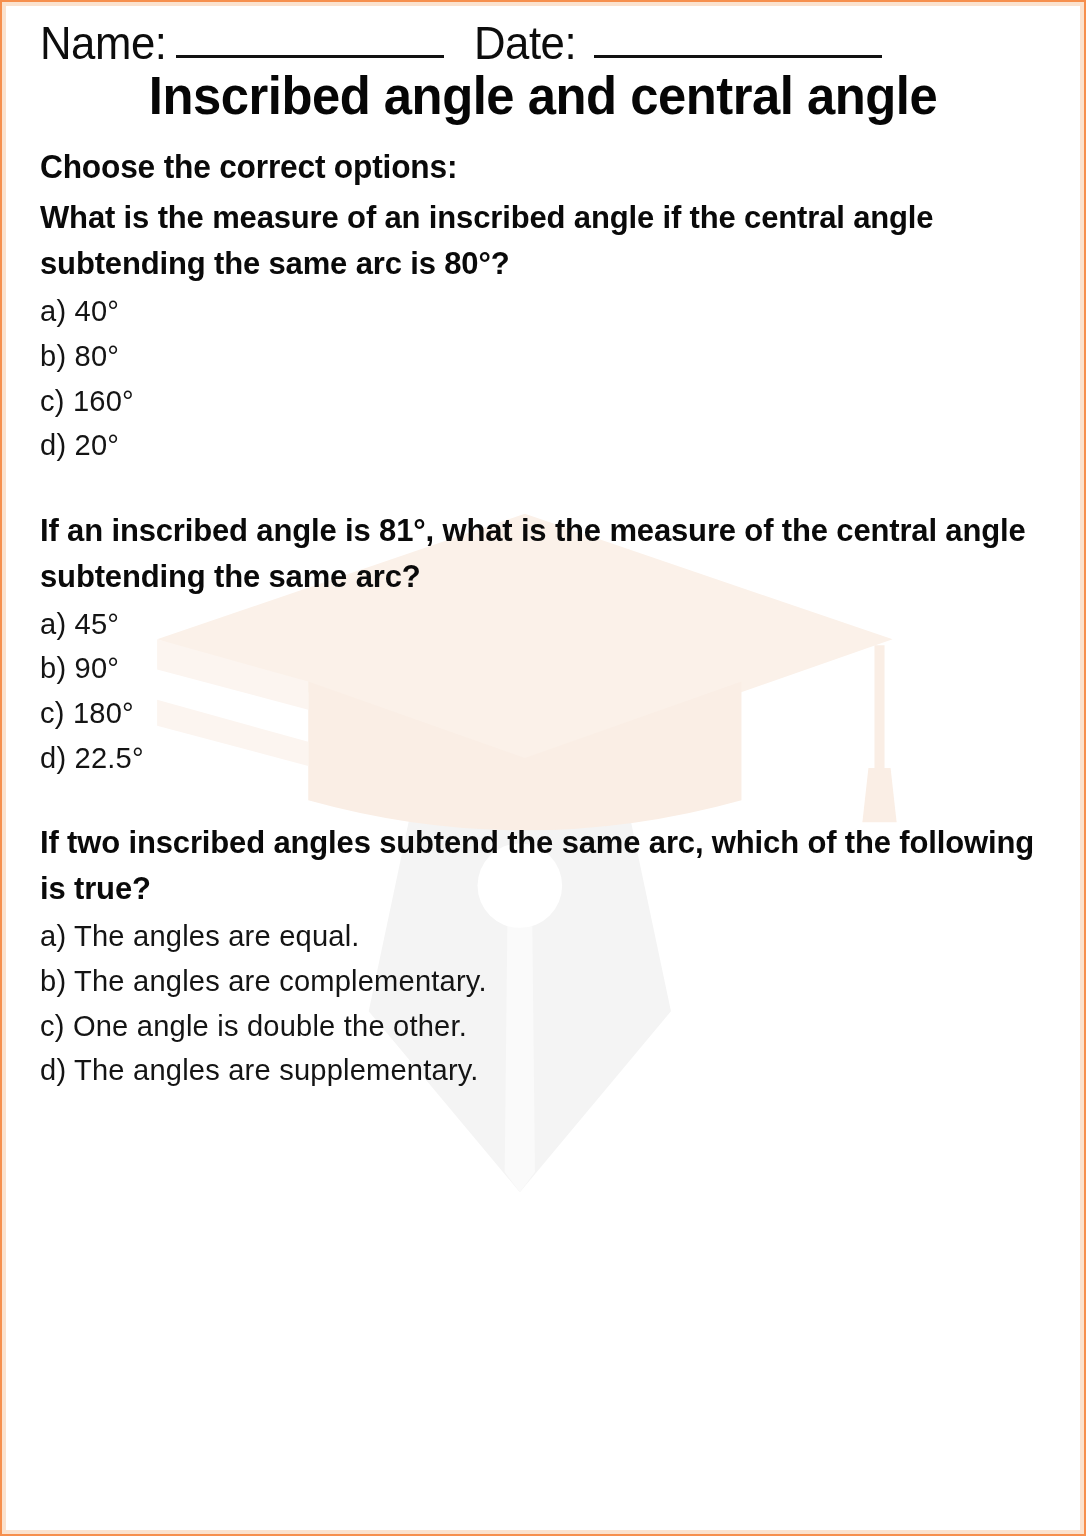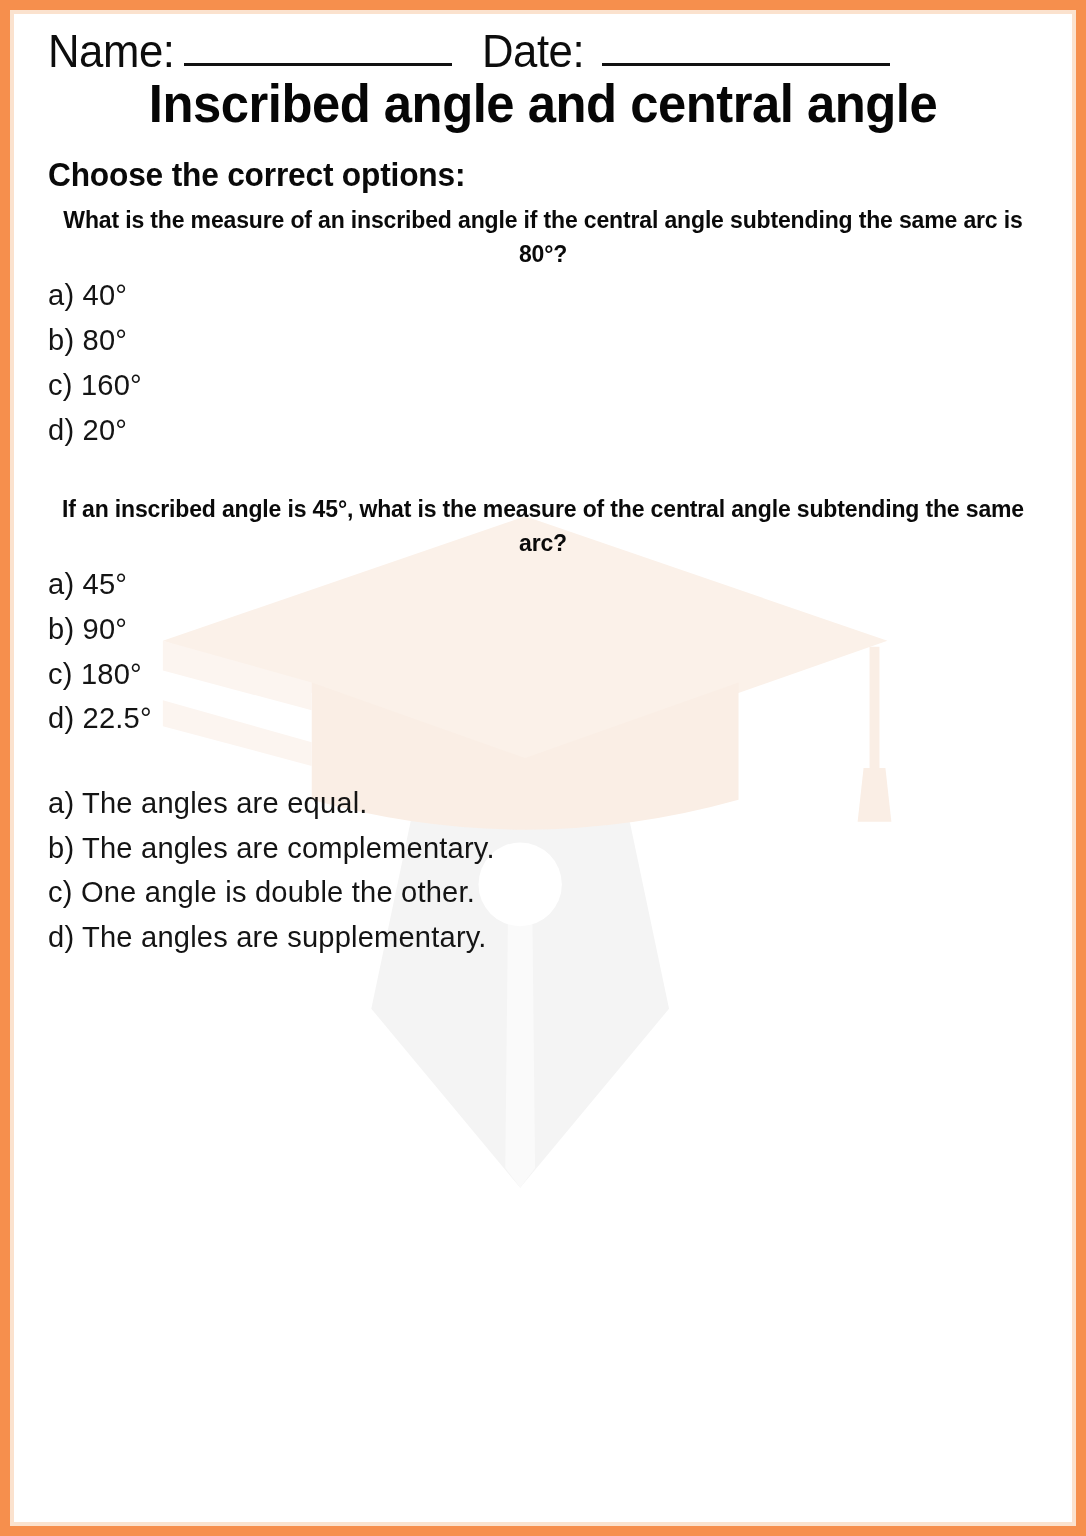--- a/index.html
+++ b/index.html
@@ -15,21 +15,21 @@
     font-family: "Liberation Sans", sans-serif;
   }
 
   
   .page {
     position: relative;
     width: 1086px;
     height: 1536px;
     box-sizing: border-box;
     background: #F68F4D;
-    padding: 10px;
+    padding: 2px;
   }
   .page-inner {
     position: relative;
     width: 100%;
     height: 100%;
     box-sizing: border-box;
     background: #ffffff;
     border: 4px solid #FBE2CE;
     overflow: hidden;
   }
@@ -105,27 +105,26 @@
     transform-origin: left center;
   }
 
   
   .q-block { margin-top: 10px; }
   .q-block + .q-block { margin-top: 40px; }
 
   .q-text {
     font-family: "Liberation Sans Narrow", "Liberation Sans", sans-serif;
     font-weight: 700;
-    font-size: 23px;
+    font-size: 31px;
     line-height: 1.48;
     color: #0a0a0a;
     letter-spacing: -0.15px;
     margin: 0 0 2px 0;
     max-width: 1000px;
-    text-align: center;
   }
 
   .opt {
     font-family: "Liberation Sans", sans-serif;
     font-weight: 400;
     font-size: 30px;
     line-height: 1.49;
     color: #141414;
     letter-spacing: 0.2px;
     margin: 0;
@@ -178,28 +177,29 @@
 
       <div class="q-block">
         <p class="q-text">What is the measure of an inscribed angle if the central angle subtending the same arc is 80°?</p>
         <p class="opt">a) 40°</p>
         <p class="opt">b) 80°</p>
         <p class="opt">c) 160°</p>
         <p class="opt">d) 20°</p>
       </div>
 
       <div class="q-block">
-        <p class="q-text">If an inscribed angle is 45°, what is the measure of the central angle subtending the same arc?</p>
+        <p class="q-text">If an inscribed angle is 81°, what is the measure of the central angle subtending the same arc?</p>
         <p class="opt">a) 45°</p>
         <p class="opt">b) 90°</p>
         <p class="opt">c) 180°</p>
         <p class="opt">d) 22.5°</p>
       </div>
 
       <div class="q-block">
+        <p class="q-text">If two inscribed angles subtend the same arc, which of the following is true?</p>
         <p class="opt">a) The angles are equal.</p>
         <p class="opt">b) The angles are complementary.</p>
         <p class="opt">c) One angle is double the other.</p>
         <p class="opt">d) The angles are supplementary.</p>
       </div>
 
 
     </div>
   </div>
 </div>

